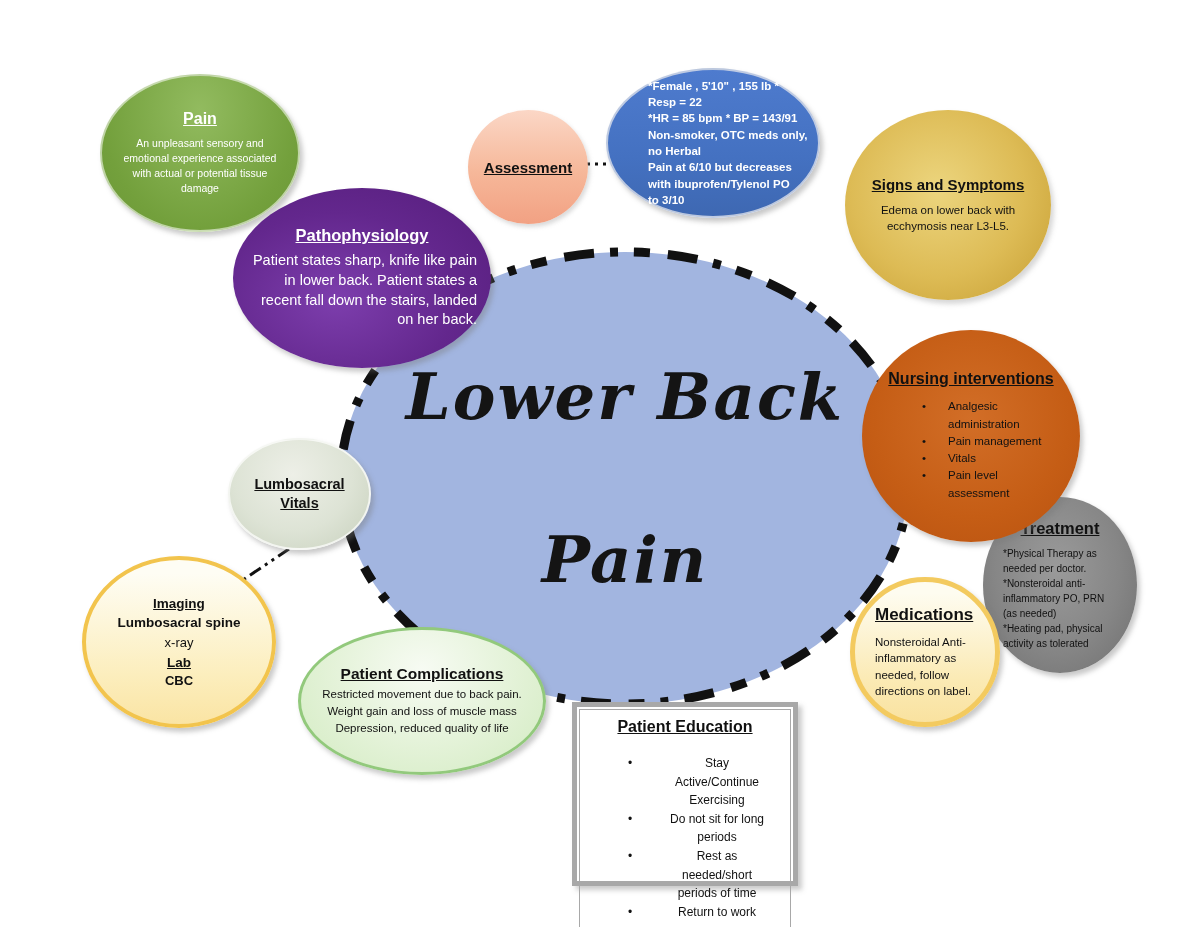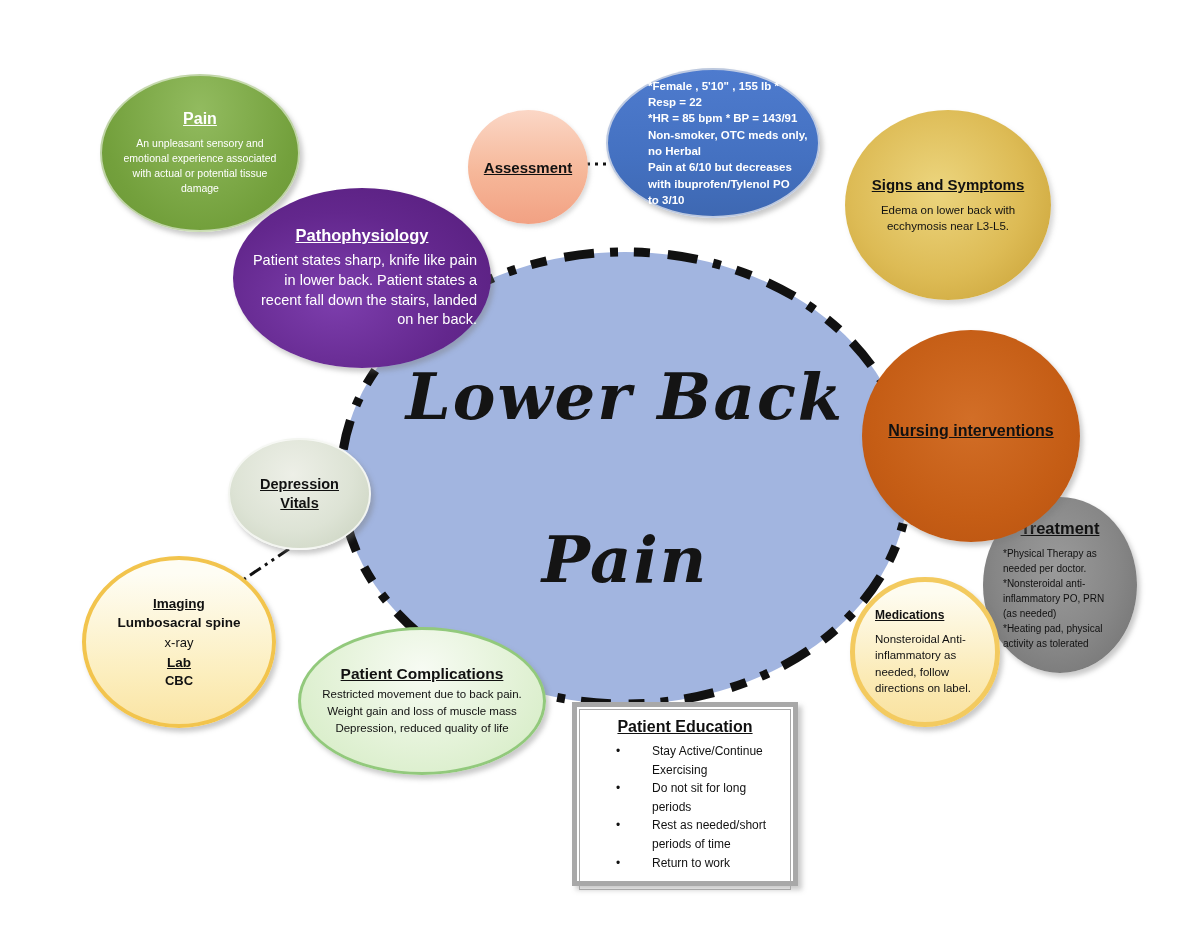--- a/index.html
+++ b/index.html
@@ -88,29 +88,29 @@
   .complications .btitle{font-size:15.5px;margin-bottom:3px;}
   .complications .lines{font-size:11.5px;line-height:1.5;width:215px;}
   
   .education{left:572px;top:702px;width:226px;height:184px;border-radius:0;
     background:#ffffff;border:5px solid #a8a8a8;z-index:5;
     box-shadow:4px 4px 5px rgba(140,140,140,.45);
     align-items:stretch;justify-content:flex-start;}
   .edu-inner{border:1px solid #a8a8a8;margin:2px;flex:1;padding:8px 4px 17px 4px;
     display:flex;flex-direction:column;align-items:center;}
   .education .btitle{font-size:16px;margin-bottom:6px;}
-  .education ul{list-style:none;margin:0;padding:0;text-align:left;font-size:12px;
+  .education ul{list-style:none;margin:12px;padding:0;text-align:center;font-size:12px;
     line-height:1.55;align-self:stretch;}
   .education li{position:relative;padding-left:68px;padding-right:4px;}
   .education li::before{content:"\2022";position:absolute;left:32px;}
   
   .medications{left:850px;top:577px;width:150px;height:150px;z-index:6;
     background:linear-gradient(180deg,#fefcf0 8%,#fbeab4 70%,#f9e2a0 100%);
     border:5px solid #f3ca5f;align-items:flex-start;justify-content:center;}
-  .medications .btitle{font-size:12px;margin:0 0 9px 20px;}
+  .medications .btitle{font-size:17px;margin:0 0 9px 20px;}
   .medications .bbody{font-size:11.5px;line-height:1.4;text-align:left;margin-left:20px;width:105px;}
 </style>
 </head>
 <body>
 
 <div class="canvas">
 
   <div class="abs center-wrap">
     <svg width="590" height="464" viewBox="0 0 590 464">
       <ellipse cx="295" cy="232" rx="284" ry="226" fill="#a2b5e0" stroke="#111111" stroke-width="9" stroke-dasharray="30 16 8 16 16 18"></ellipse>
@@ -151,31 +151,37 @@
 to 3/10</div>
   </div>
 
   <div class="bubble signs">
     <div class="btitle">Signs and Symptoms</div>
     <div class="bbody">Edema on lower back with ecchymosis near L3-L5.</div>
   </div>
 
   <div class="bubble nursing">
     <div class="btitle">Nursing interventions</div>
+    <ul>
+        <li>Analgesic administration</li>
+        <li>Pain management</li>
+        <li>Vitals</li>
+        <li>Pain level assessment</li>
+      </ul>
   </div>
 
   <div class="bubble treatment">
     <div class="btitle">Treatment</div>
     <div class="lines">*Physical Therapy as needed per doctor.
 *Nonsteroidal anti-inflammatory PO, PRN (as needed)
 *Heating pad, physical activity as tolerated</div>
   </div>
 
   <div class="bubble diagnostic">
-    <div class="btitle">Depression</div>
+    <div class="btitle">Lumbosacral</div>
     <div class="btitle">Vitals</div>
   </div>
 
   <div class="bubble imaging">
     <div class="t1">Imaging</div>
     <div class="t2">Lumbosacral spine</div>
     <div class="t3">x-ray</div>
     <div class="t4">Lab</div>
     <div class="t5">CBC</div>
   </div>

